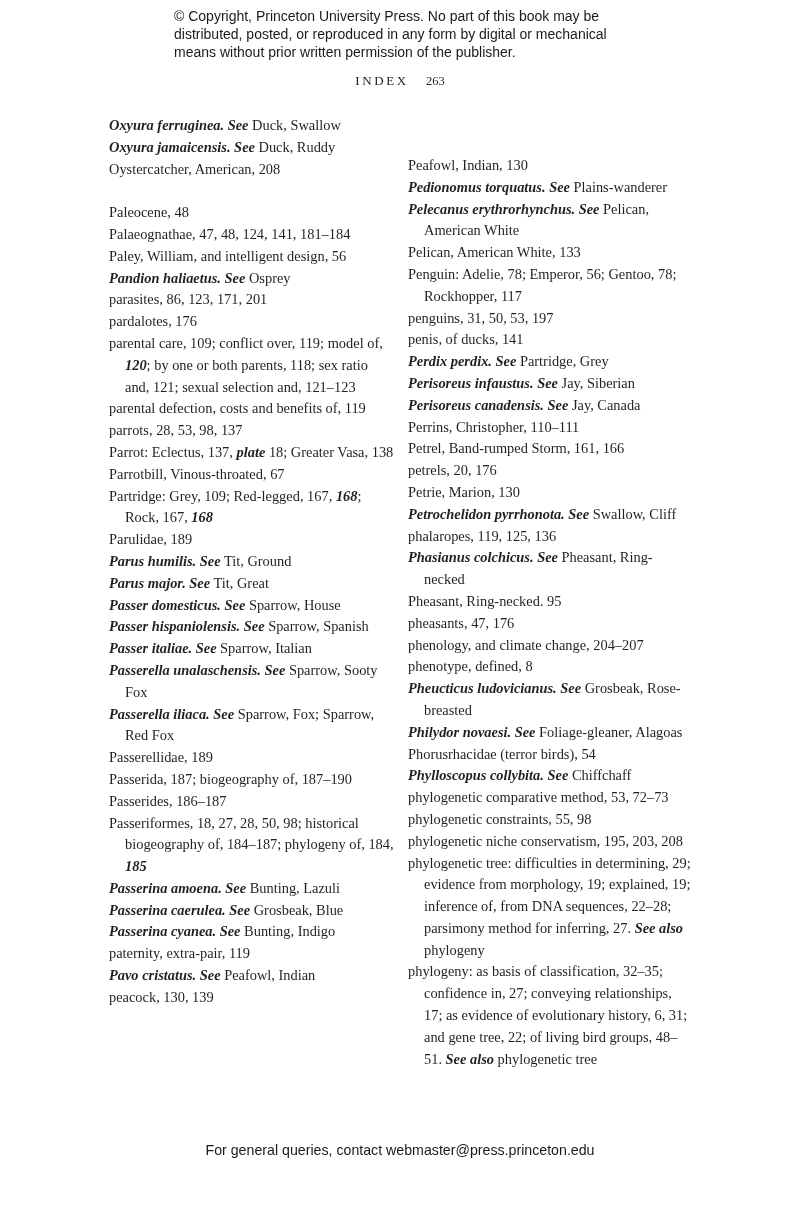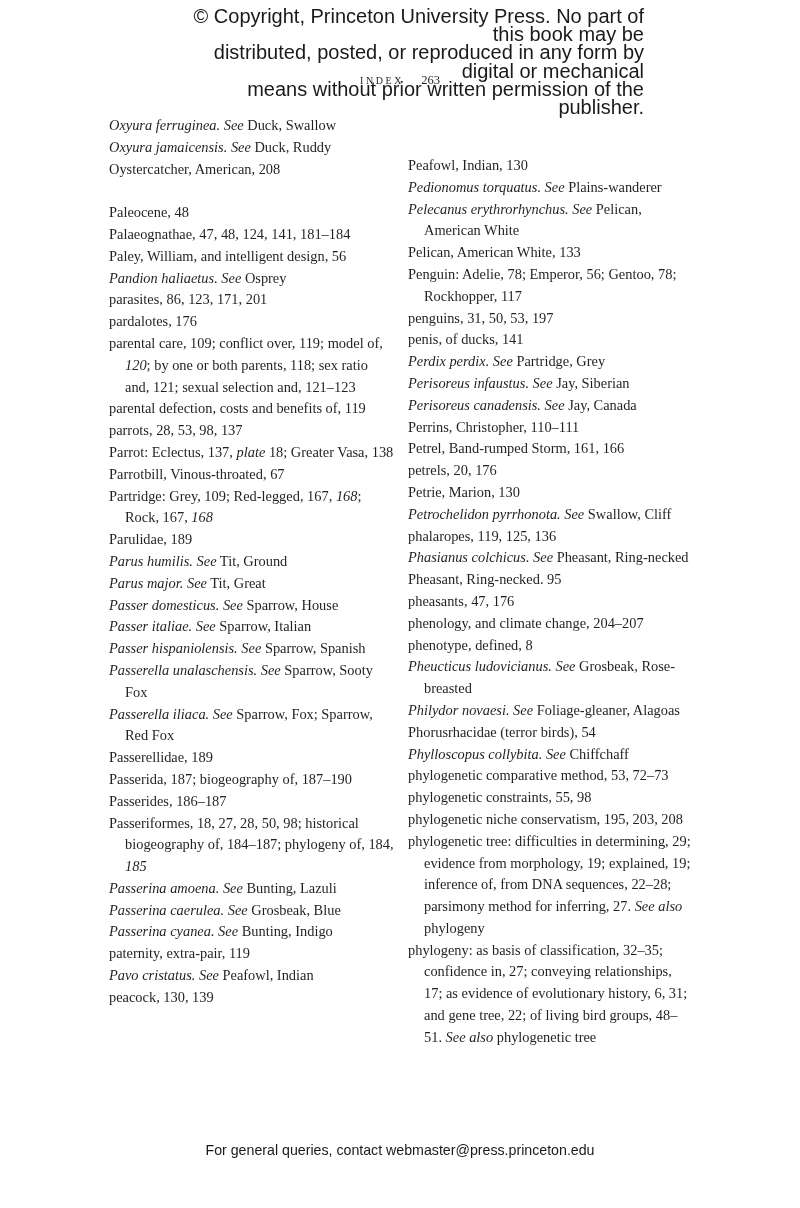--- a/index.html
+++ b/index.html
@@ -1,34 +1,34 @@
 <!DOCTYPE html>
 <html><head>
 <meta charset="utf-8">
 <style>
   html, body { margin:0; padding:0; background:#ffffff; }
   body { width:800px; height:1208px; position:relative; overflow:hidden; color:#231f20; }
   .copyright {
     position:absolute; left:174px; top:7px; width:470px;
-    font-family:"Liberation Sans", sans-serif; font-size:20px; line-height:18.2px; color:#1a1a1a;text-align:right;
+    font-family:"Liberation Sans", sans-serif; font-size:14px; line-height:18.2px; color:#1a1a1a;
   }
   .running-head {
     position:absolute; left:0; width:800px; top:73px; text-align:center;
     font-family:"Liberation Serif", serif; font-size:12.5px; color:#231f20;
   }
-  .running-head .rh-label { letter-spacing:2.6px; font-size:10px; text-transform:uppercase; margin-right:14px; }
+  .running-head .rh-label { letter-spacing:2.6px; font-size:13px; text-transform:uppercase; margin-right:14px; }
   .column {
     position:absolute; top:115px; width:285px;
     font-family:"Liberation Serif", serif; font-size:14.4px; line-height:21.8px; color:#231f20;
   }
   .col-left { left:109px; }
   .col-right { left:408px;margin-top:40px; }
   .entry { padding-left:16px; text-indent:-16px; }
   .gap { height:21.8px; }
-  .it { font-style:italic; }
+  .it { font-style:italic;font-weight:bold; }
   .footer {
     position:absolute; left:0; width:800px; top:1142px; text-align:center;
     font-family:"Liberation Sans", sans-serif; font-size:14.2px; color:#1a1a1a;
   }
 </style>
 </head>
 <body>
 
 <div class="copyright">
   <div>© Copyright, Princeton University Press. No part of this book may be</div>
@@ -55,22 +55,22 @@
     <div class="entry"><span>parental care, 109; conflict over, 119; model of, </span><span class="it">120</span><span>; by one or both parents, 118; sex ratio and, 121; sexual selection and, 121–123</span></div>
     <div class="entry"><span>parental defection, costs and benefits of, 119</span></div>
     <div class="entry"><span>parrots, 28, 53, 98, 137</span></div>
     <div class="entry"><span>Parrot: Eclectus, 137, </span><span class="it">plate</span><span> 18; Greater Vasa, 138</span></div>
     <div class="entry"><span>Parrotbill, Vinous-throated, 67</span></div>
     <div class="entry"><span>Partridge: Grey, 109; Red-legged, 167, </span><span class="it">168</span><span>; Rock, 167, </span><span class="it">168</span></div>
     <div class="entry"><span>Parulidae, 189</span></div>
     <div class="entry"><span class="it">Parus humilis. See</span><span> Tit, Ground</span></div>
     <div class="entry"><span class="it">Parus major. See</span><span> Tit, Great</span></div>
     <div class="entry"><span class="it">Passer domesticus. See</span><span> Sparrow, House</span></div>
+    <div class="entry"><span class="it">Passer hispaniolensis. See</span><span> Sparrow, Spanish</span></div>
     <div class="entry"><span class="it">Passer italiae. See</span><span> Sparrow, Italian</span></div>
-    <div class="entry"><span class="it">Passer hispaniolensis. See</span><span> Sparrow, Spanish</span></div>
     <div class="entry"><span class="it">Passerella unalaschensis. See</span><span> Sparrow, Sooty Fox</span></div>
     <div class="entry"><span class="it">Passerella iliaca. See</span><span> Sparrow, Fox; Sparrow, Red Fox</span></div>
     <div class="entry"><span>Passerellidae, 189</span></div>
     <div class="entry"><span>Passerida, 187; biogeography of, 187–190</span></div>
     <div class="entry"><span>Passerides, 186–187</span></div>
     <div class="entry"><span>Passeriformes, 18, 27, 28, 50, 98; historical biogeography of, 184–187; phylogeny of, 184, </span><span class="it">185</span></div>
     <div class="entry"><span class="it">Passerina amoena. See</span><span> Bunting, Lazuli</span></div>
     <div class="entry"><span class="it">Passerina caerulea. See</span><span> Grosbeak, Blue</span></div>
     <div class="entry"><span class="it">Passerina cyanea. See</span><span> Bunting, Indigo</span></div>
     <div class="entry"><span>paternity, extra-pair, 119</span></div>

